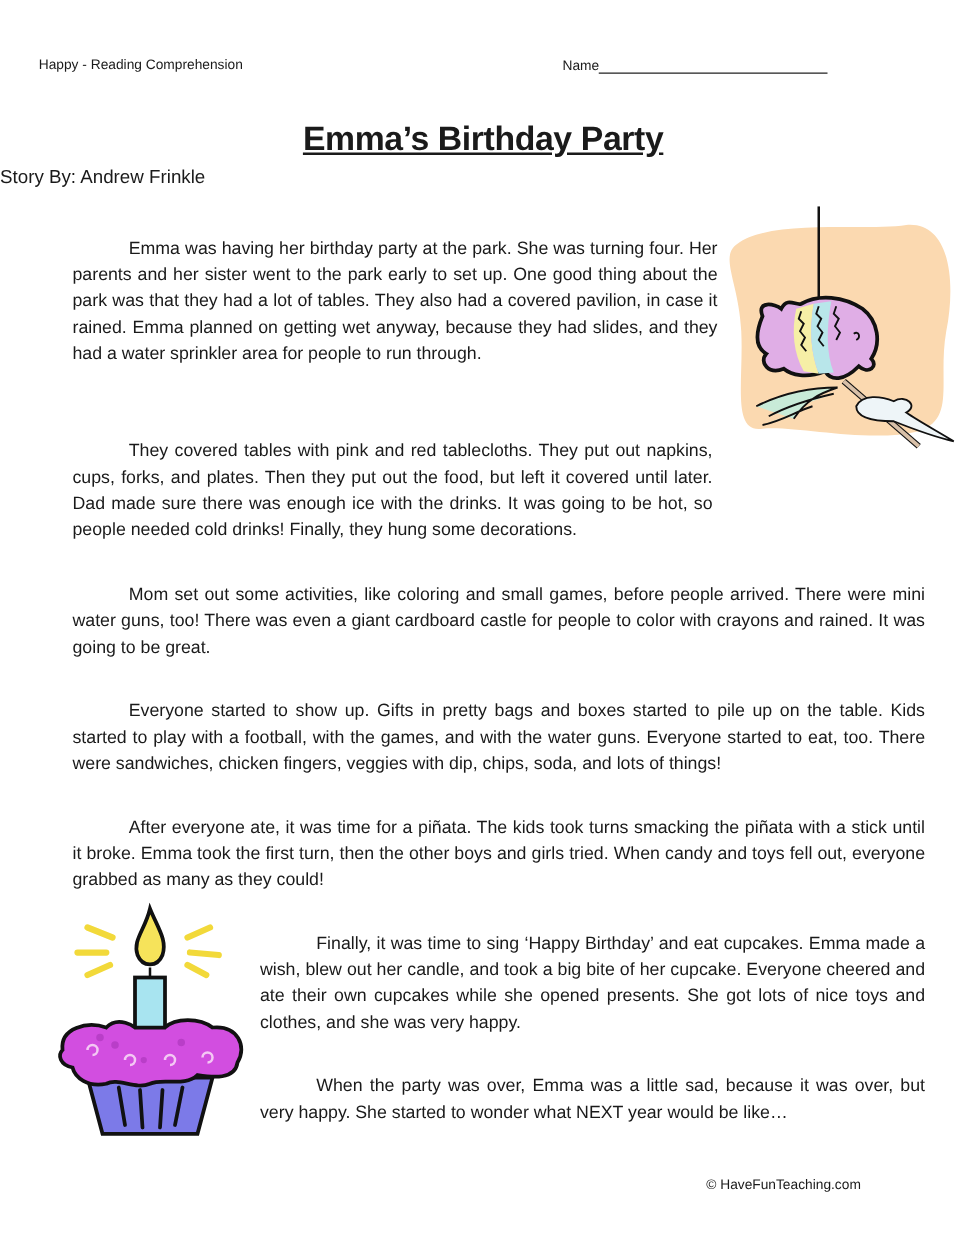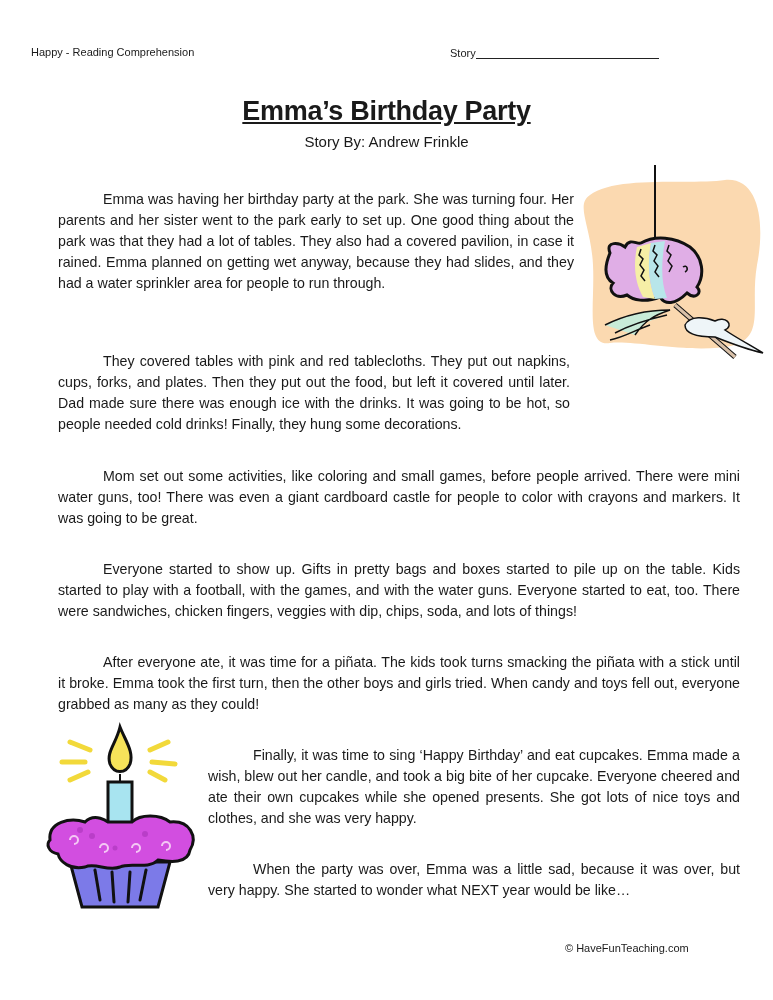--- a/index.html
+++ b/index.html
@@ -8,21 +8,21 @@
       font-family: "Liberation Sans", sans-serif; color: #1a1a1a;
     }
     .top-left { position: absolute; left: 31px; top: 46px; font-size: 11px; }
     .top-right { position: absolute; left: 450px; top: 46px; font-size: 11px; }
     .name-line { display: inline-block; width: 183px; border-bottom: 1px solid #222; height: 12px; vertical-align: bottom; }
     .title {
       position: absolute; left: 0; width: 773px; top: 96px; text-align: center;
       font-size: 27px; font-weight: bold; text-decoration: underline; letter-spacing: -0.3px;
     }
     .byline {
-      position: absolute; left: 0; width: 773px; top: 133px; text-align: center;
+      position: absolute; left: 0; width: 773px; top: 133px; 
       font-size: 15px;
     }
     .para {
       position: absolute; font-size: 14.2px; line-height: 21px; text-align: justify;
       text-indent: 45px; margin: 12px;
     }
     .p1 { left: 46px; top: 177px; width: 516px; }
     .p2 { left: 46px; top: 339px; width: 682px; }
     .p3 { left: 46px; top: 454px; width: 682px; }
     .p4 { left: 46px; top: 547px; width: 682px; }
@@ -33,32 +33,32 @@
     .wrap-spacer { float: right; width: 170px; height: 63px; }
     .pinata { position: absolute; left: 575px; top: 165px; width: 195px; height: 195px; }
     .cupcake { position: absolute; left: 40px; top: 722px; width: 160px; height: 190px; }
     .footer { position: absolute; left: 565px; top: 942px; font-size: 11px; }
   </style>
 </head>
 <body>
 
 <div class="top-left">Happy - Reading Comprehension</div>
 <div class="top-right">
-  <span>Story</span><span class="name-line"></span>
+  <span>Name</span><span class="name-line"></span>
 </div>
 
 <div class="title">Emma’s Birthday Party</div>
 <div class="byline">Story By: Andrew Frinkle</div>
 
 <p class="para p1">Emma was having her birthday party at the park. She was turning four. Her parents and her sister went to the park early to set up. One good thing about the park was that they had a lot of tables. They also had a covered pavilion, in case it rained. Emma planned on getting wet anyway, because they had slides, and they had a water sprinkler area for people to run through.</p>
 <div class="para p2" style="text-indent:0">
   <div class="wrap-spacer"></div>
   <span style="display:block;text-indent:45px">They covered tables with pink and red tablecloths. They put out napkins, cups, forks, and plates. Then they put out the food, but left it covered until later. Dad made sure there was enough ice with the drinks. It was going to be hot, so people needed cold drinks! Finally, they hung some decorations.</span>
 </div>
-<p class="para p3">Mom set out some activities, like coloring and small games, before people arrived. There were mini water guns, too! There was even a giant cardboard castle for people to color with crayons and markers. It was going to be great.</p>
+<p class="para p3">Mom set out some activities, like coloring and small games, before people arrived. There were mini water guns, too! There was even a giant cardboard castle for people to color with crayons and rained. It was going to be great.</p>
 <p class="para p4">Everyone started to show up. Gifts in pretty bags and boxes started to pile up on the table. Kids started to play with a football, with the games, and with the water guns. Everyone started to eat, too. There were sandwiches, chicken fingers, veggies with dip, chips, soda, and lots of things!</p>
 <p class="para p5">After everyone ate, it was time for a piñata. The kids took turns smacking the piñata with a stick until it broke. Emma took the first turn, then the other boys and girls tried. When candy and toys fell out, everyone grabbed as many as they could!</p>
 <p class="para p6">Finally, it was time to sing ‘Happy Birthday’ and eat cupcakes. Emma made a wish, blew out her candle, and took a big bite of her cupcake. Everyone cheered and ate their own cupcakes while she opened presents. She got lots of nice toys and clothes, and she was very happy.</p>
 <p class="para p7">When the party was over, Emma was a little sad, because it was over, but very happy. She started to wonder what NEXT year would be like…</p>
 
 <svg class="pinata" viewBox="0 0 195 195">
   <path d="M15 30 C40 10, 120 20, 150 15 C185 12, 190 60, 182 100 C175 140, 190 170, 160 180 C120 190, 60 175, 35 178 C10 182, 20 140, 18 100 C16 60, 0 40, 15 30 Z" fill="#fbd9b0"></path>
   <line x1="80" y1="0" x2="80" y2="78" stroke="#111" stroke-width="2"></line>
   <path d="M35 88 C30 75, 45 78, 50 82 C55 72, 62 80, 66 78 C80 70, 100 72, 115 82 C128 92, 130 110, 122 122 C128 128, 120 135, 112 128 C100 140, 90 140, 85 132 C70 138, 58 135, 52 130 C40 135, 32 125, 38 118 C28 112, 30 100, 35 88 Z" fill="#e0aee6" stroke="#111" stroke-width="3"></path>
   <path d="M62 82 C58 100, 60 118, 68 132 L80 134 C74 118, 72 100, 76 78 Z" fill="#f6efa6"></path>

